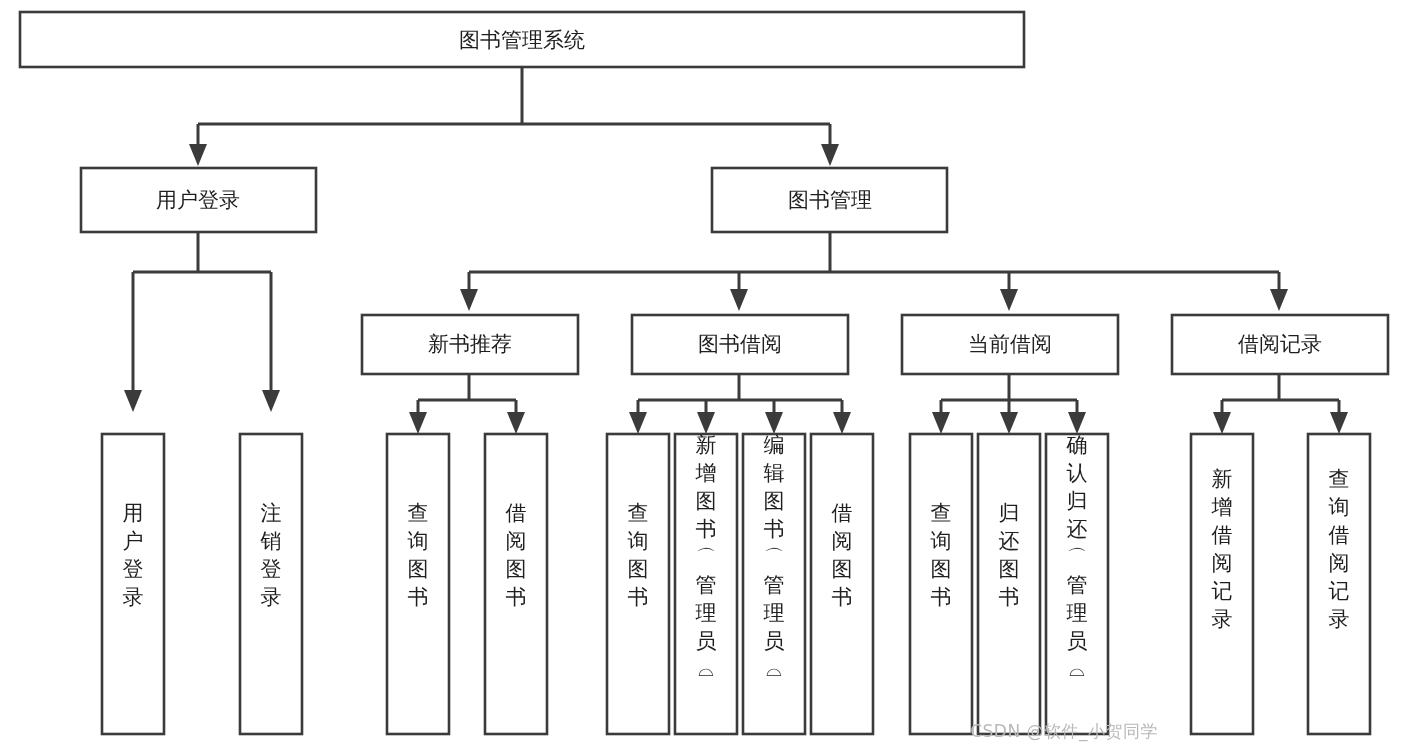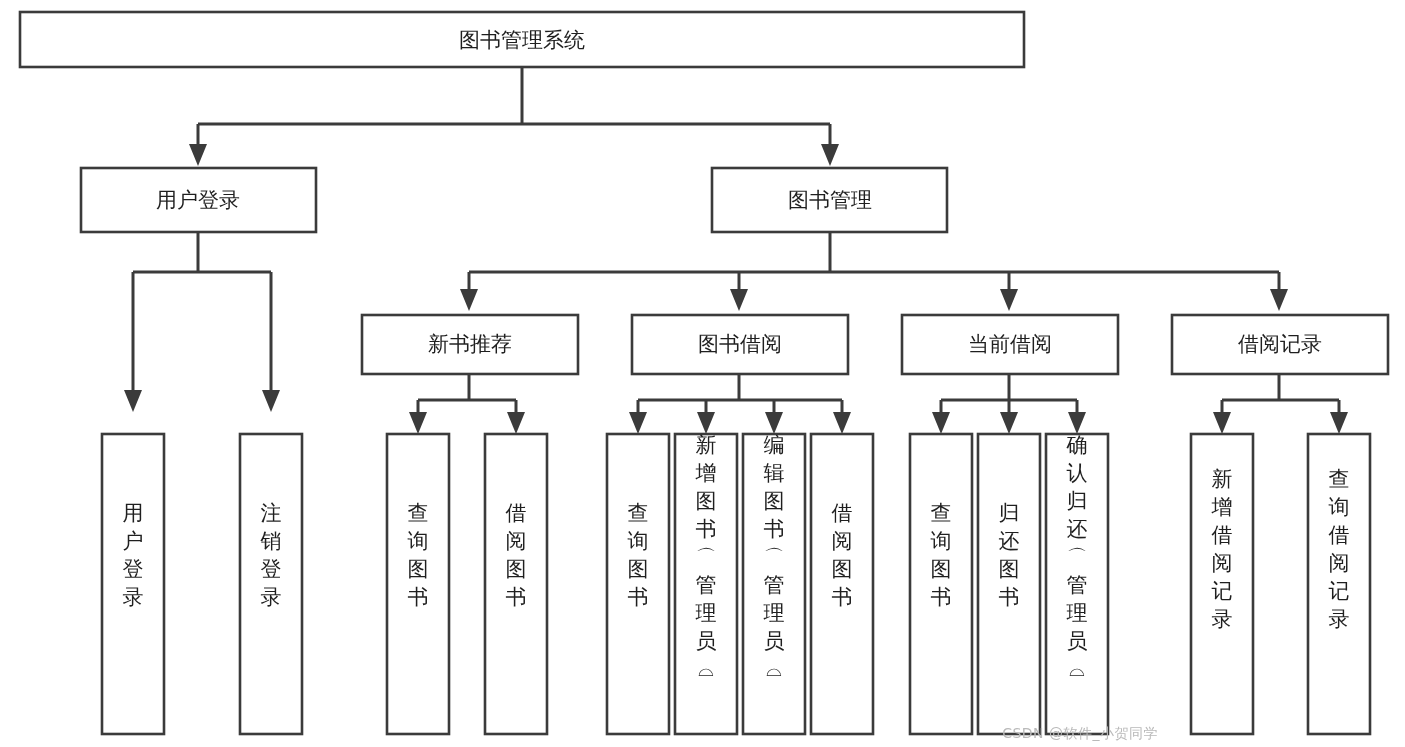--- a/index.html
+++ b/index.html
@@ -55,21 +55,21 @@
     font-family: "DejaVu Sans", "Liberation Sans", sans-serif;
     font-size: 21px;
     fill: #1f1f1f;
     text-anchor: middle;
   }
   .watermark-text {
     position: absolute;
     right: 12px;
     bottom: 4px;
     font-family: "DejaVu Sans", "Liberation Sans", sans-serif;
-    font-size: 14px;
+    font-size: 17px;
     color: #b9b9b9;
     letter-spacing: 0.5px;
     white-space: nowrap;
     user-select: none;
   }
 </style>
 </head>
 <body>
 
 <div id="diagram-root">

